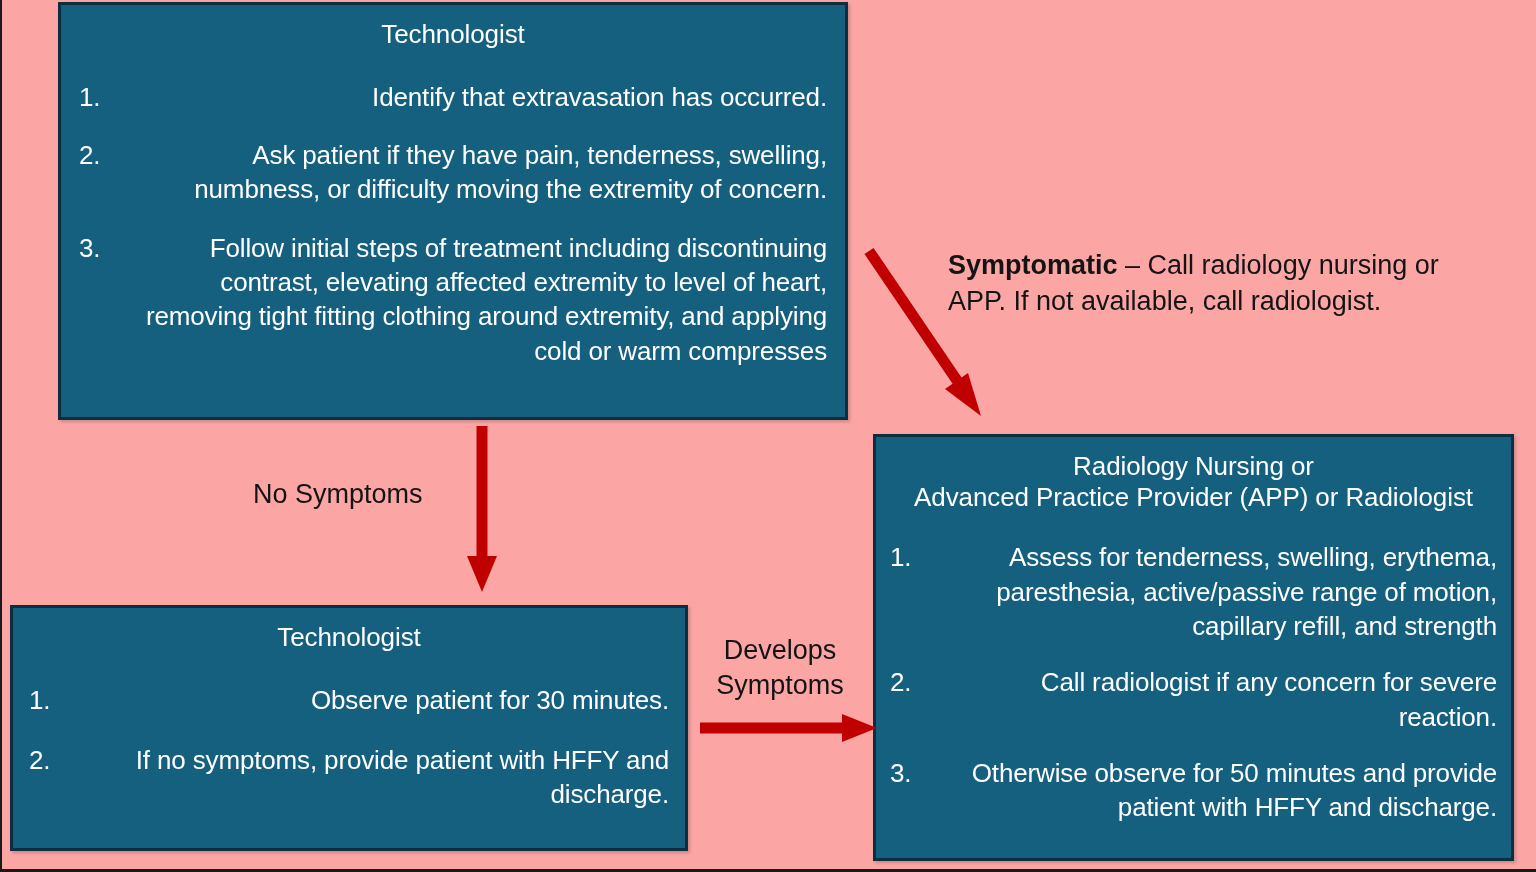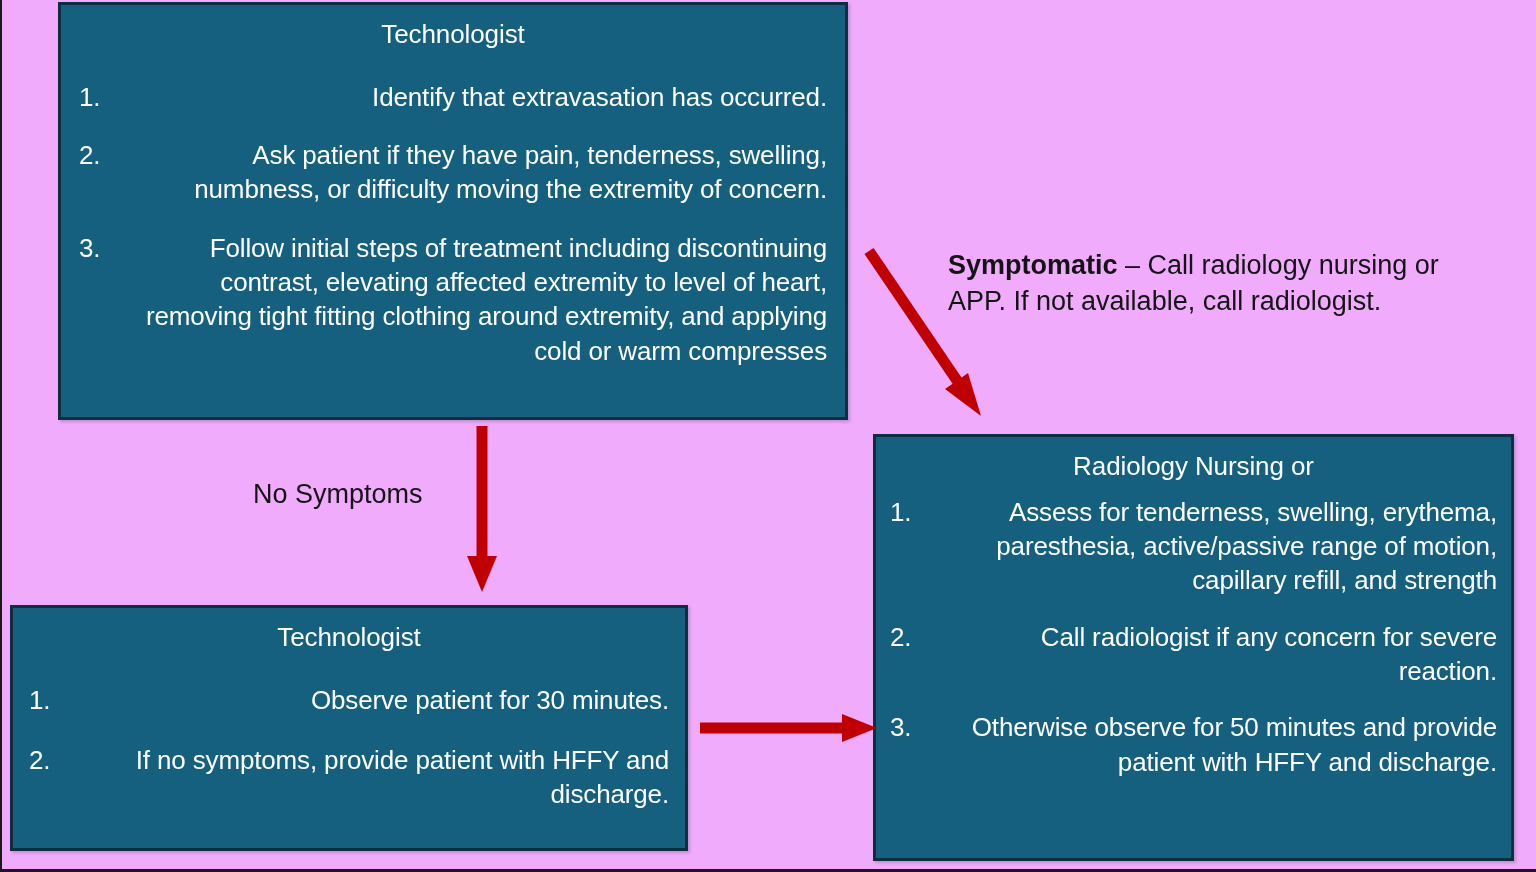--- a/index.html
+++ b/index.html
@@ -4,21 +4,21 @@
 <style>
   html, body {
     margin: 0;
     padding: 0;
     background: #ffffff;
   }
   #canvas {
     position: relative;
     width: 1536px;
     height: 872px;
-    background: #f0abfc;
+    background: #fca5a5;
     overflow: hidden;
     font-family: "Liberation Sans", sans-serif;
   }
 
   
   .page-edge-left {
     position: absolute;
     left: 0; top: 0;
     width: 2px; height: 872px;
     background: #1a1a1a;
@@ -86,21 +86,21 @@
   #box-technologist-observe .box-title { margin-bottom: 30px; }
   #box-technologist-observe .box-list li { margin-bottom: 26px; }
   #box-technologist-observe .num { width: 42px; }
 
   
   #box-radiology-nursing {
     left: 873px; top: 434px;
     width: 641px; height: 427px;
     padding: 14px 14px 0 14px;
   }
-  #box-radiology-nursing .box-title { margin-bottom: 13px; text-align: center; }
+  #box-radiology-nursing .box-title { margin-bottom: 28px; text-align: center; }
   #box-radiology-nursing .box-list li { margin-bottom: 22px; }
   #box-radiology-nursing .num { width: 46px; }
 
   
   .edge-label {
     position: absolute;
     font-family: "Liberation Sans", sans-serif;
     font-size: 27px;
     color: #141414;
     line-height: 1.3;
@@ -167,38 +167,41 @@
       <li>
         <span class="num">2.</span>
         <span class="item-text">If no symptoms, provide patient with HFFY and discharge.</span>
       </li>
     </ol>
   </div>
 
   <div class="box" id="box-radiology-nursing">
     <div class="box-title">
       <div>Radiology Nursing or</div>
+      <div>Advanced Practice Provider (APP) or Radiologist</div>
     </div>
     <ol class="box-list">
       <li>
         <span class="num">1.</span>
         <span class="item-text">Assess for tenderness, swelling, erythema, paresthesia, active/passive range of motion, capillary refill, and strength</span>
       </li>
       <li>
         <span class="num">2.</span>
         <span class="item-text">Call radiologist if any concern for severe reaction.</span>
       </li>
       <li>
         <span class="num">3.</span>
         <span class="item-text">Otherwise observe for 50 minutes and provide patient with HFFY and discharge.</span>
       </li>
     </ol>
   </div>
 
   <div class="edge-label" id="label-no-symptoms">No Symptoms</div>
+  <div class="edge-label" id="label-develops-symptoms">Develops
+Symptoms</div>
   <div id="label-symptomatic"><b>Symptomatic</b><span> – Call radiology nursing or APP. If not available, call radiologist.</span></div>
 
   <svg class="arrow-svg" id="arrow-down-no-symptoms" viewBox="0 0 40 176">
     <path d="M20 6 L20 140" stroke="#c00000" stroke-width="11" fill="none"></path>
     <path d="M20 172 L5 136 L35 136 Z" fill="#c00000"></path>
   </svg>
 
   <svg class="arrow-svg" id="arrow-right-develops" viewBox="0 0 184 32">
     <path d="M4 16 L150 16" stroke="#c00000" stroke-width="11" fill="none"></path>
     <path d="M181 16 L146 2 L146 30 Z" fill="#c00000"></path>

